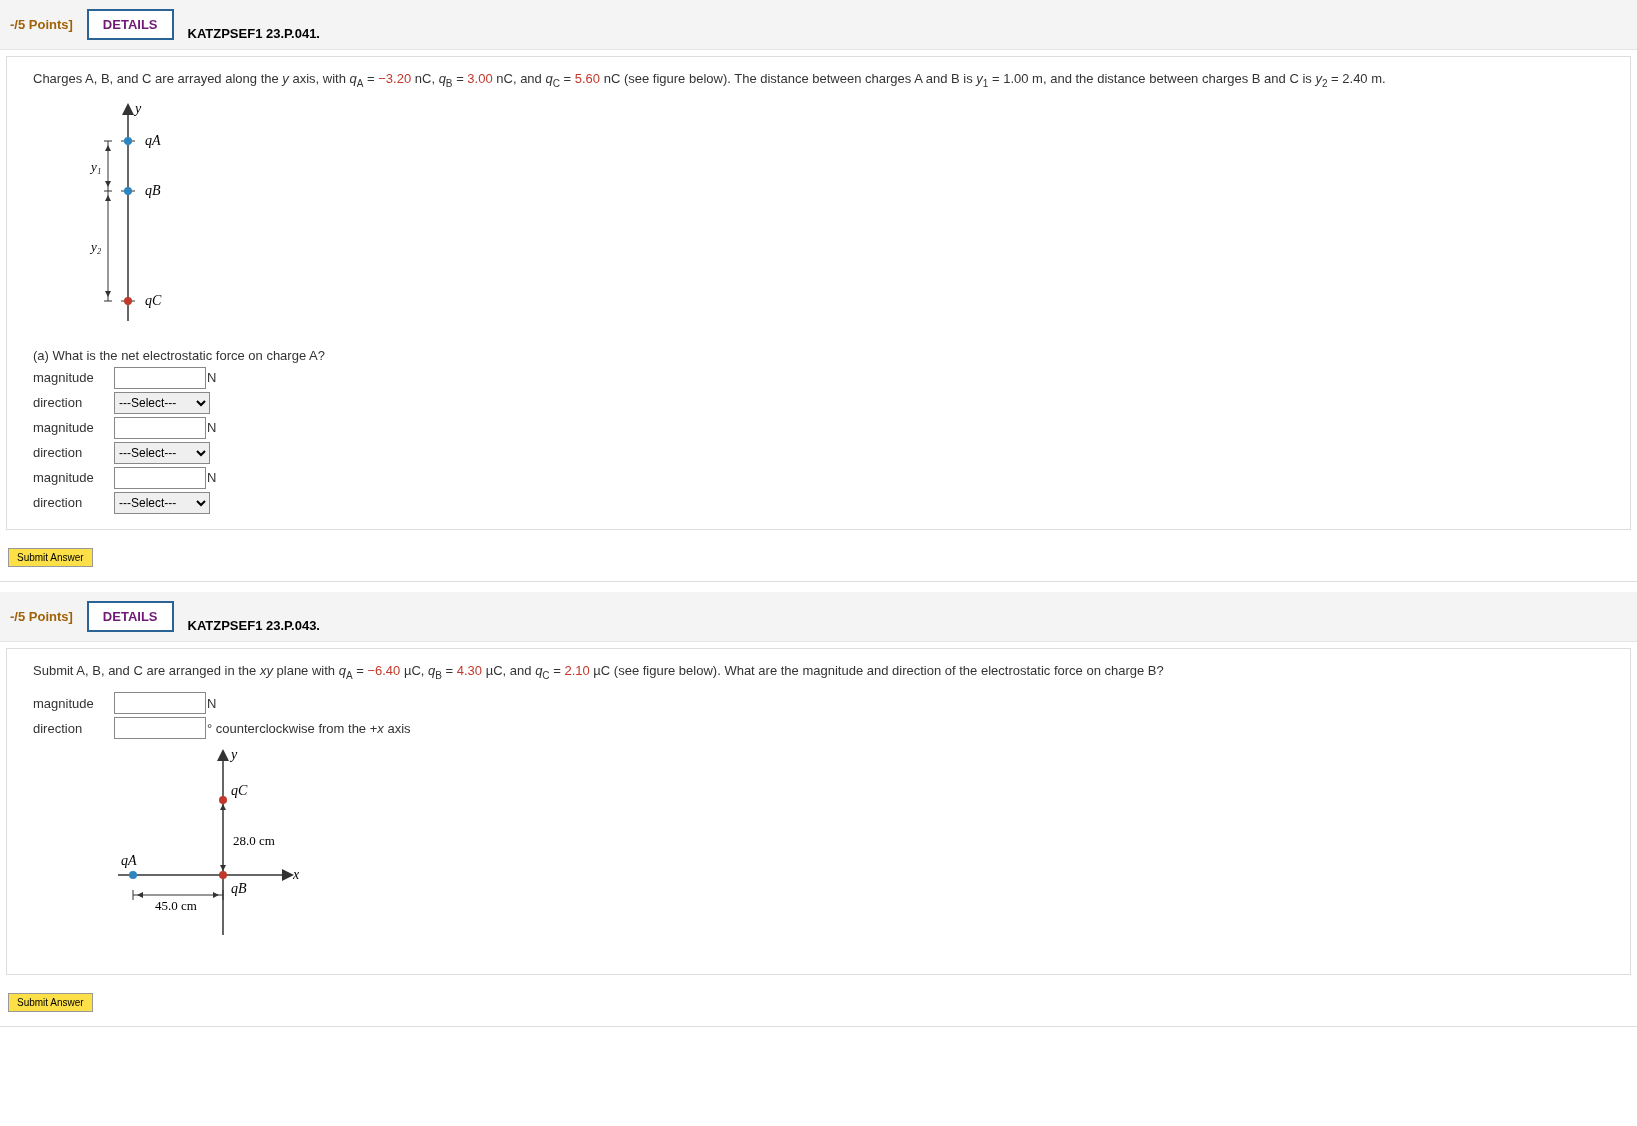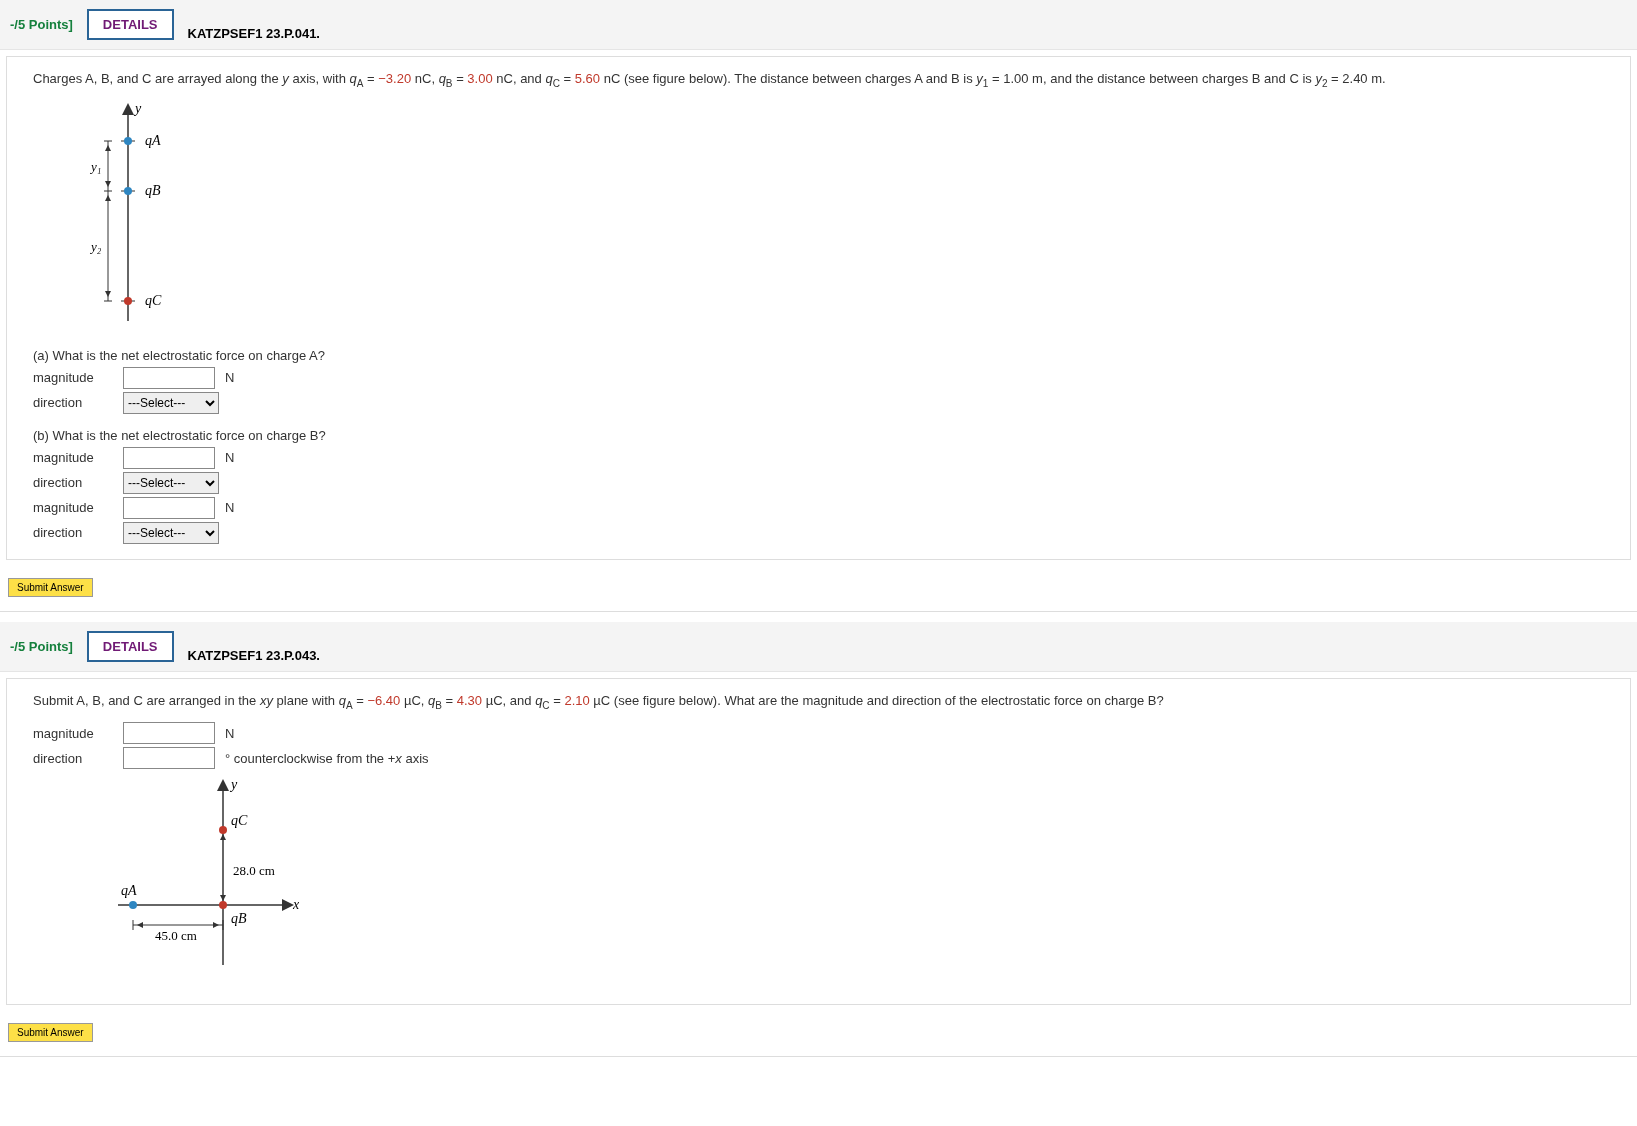--- a/index.html
+++ b/index.html
@@ -17,21 +17,21 @@
   .q-header {
     background: #f4f4f4;
     padding: 8px 10px;
     display: flex;
     align-items: center;
     gap: 14px;
     border-bottom: 1px solid #e5e5e5;
   }
   .points {
     font-weight: bold;
-    color: #15803d;
+    color: #a16207;
   }
   .details-btn {
     border: 2px solid #2a6496;
     color: #701a75;
     background: #fff;
     font-weight: bold;
     padding: 6px 14px;
     font-size: 13px;
     cursor: pointer;
   }
@@ -56,21 +56,21 @@
   .figure {
     margin: 6px 0 14px 40px;
   }
   .partlabel {
     margin-top: 14px;
     margin-bottom: 4px;
   }
   .row {
     display: flex;
     align-items: center;
-    gap: 10px;
+    gap: 1px;
     margin: 3px 0;
   }
   .row-label {
     width: 80px;
   }
   input[type=text] {
     width: 84px;
     height: 18px;
     border: 1px solid #888;
     padding: 1px 3px;
@@ -151,21 +151,20 @@
     <div class="row">
       <span class="row-label">magnitude</span>
       <input type="text" style="">
       <span>N</span>
     </div>
     <div class="row">
       <span class="row-label">direction</span>
       <select><option>---Select---</option></select>
     </div>
 
-    <div class="partlabel">(b) What is the net electrostatic force on charge B?</div>
     <div class="row">
       <span class="row-label">magnitude</span>
       <input type="text" style="">
       <span>N</span>
     </div>
     <div class="row">
       <span class="row-label">direction</span>
       <select><option>---Select---</option></select>
     </div>
 

